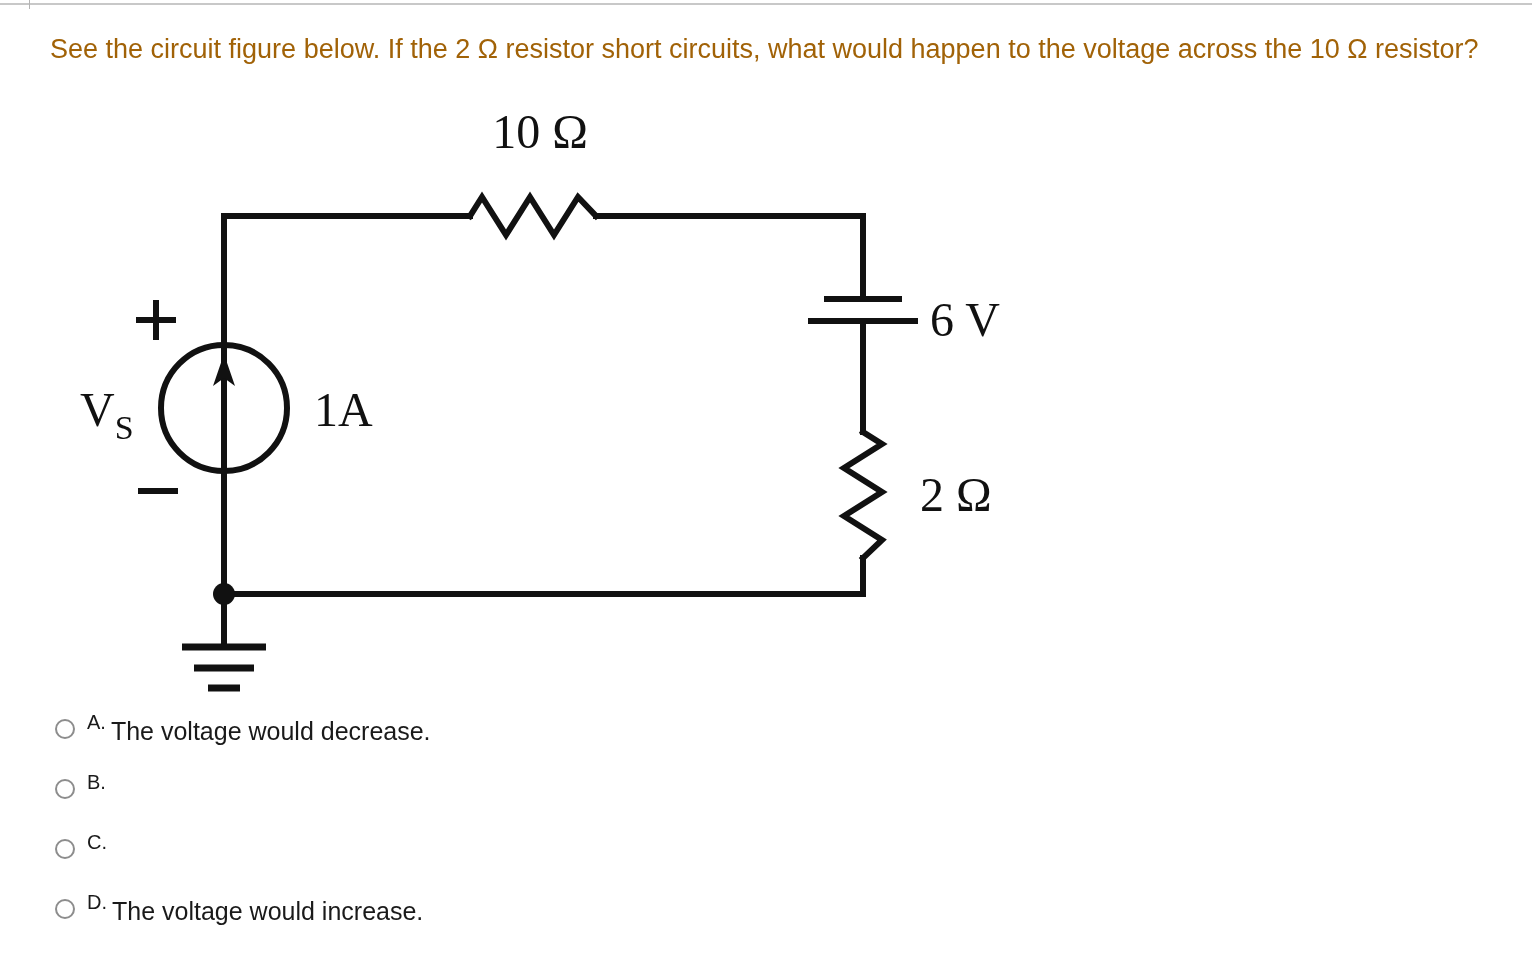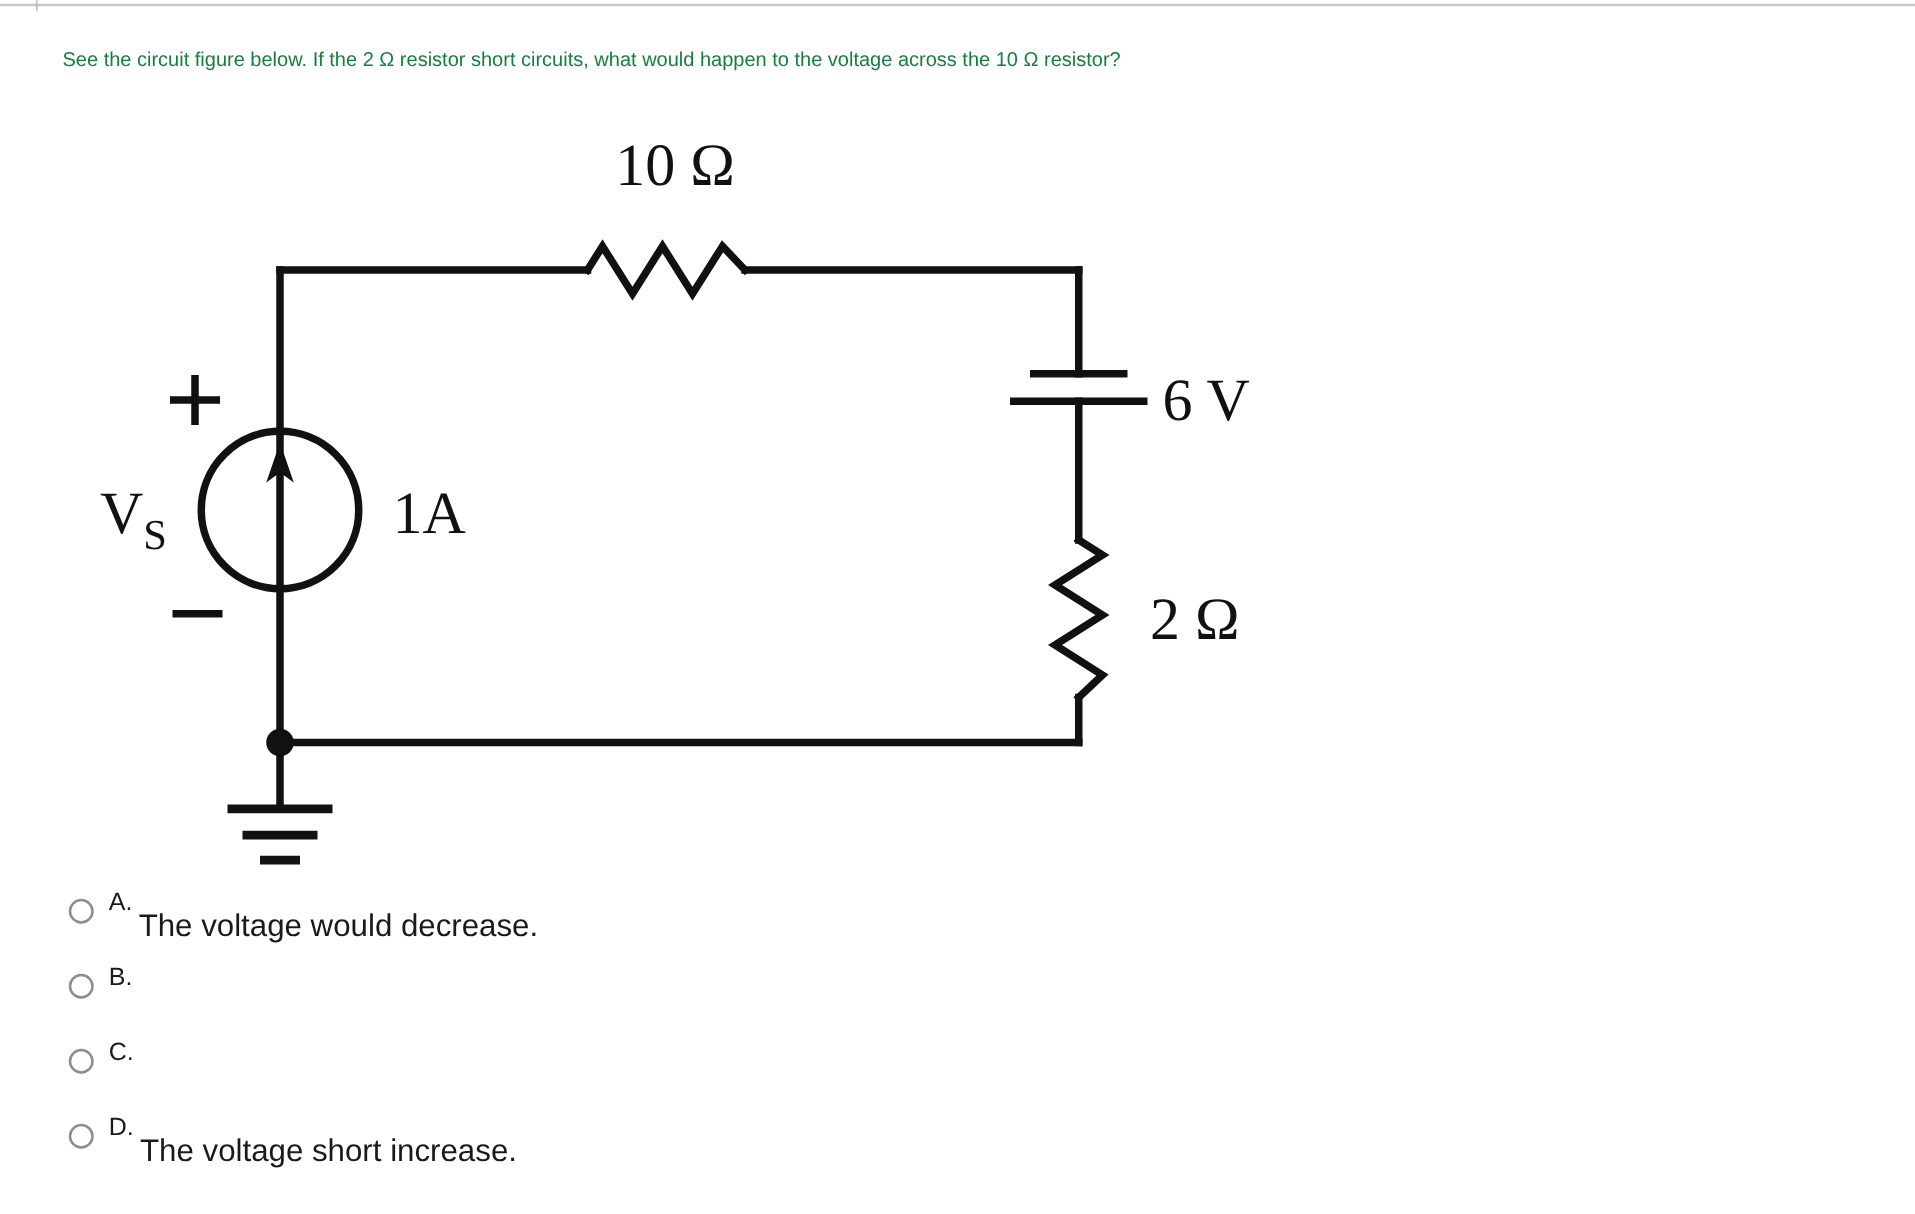--- a/index.html
+++ b/index.html
@@ -32,23 +32,23 @@
     height: 9px;
     background: #b4b4b4;
   }
 
   
   #question {
     position: absolute;
     left: 50px;
     top: 33px;
     width: 1420px;
-    font-size: 16px;
+    font-size: 27px;
     line-height: 32px;
-    color: #15803d;
+    color: #a16207;
     font-family: "Liberation Sans", sans-serif;
     white-space: nowrap;
   }
 
   
   #figure {
     position: absolute;
     left: 0px;
     top: 96px;
     width: 1100px;
@@ -82,21 +82,21 @@
     font-size: 20px;
     color: #1a1a1a;
     margin-left: 12px;
     margin-top: 1px;
     flex: 0 0 auto;
   }
   .opt-text {
     font-size: 25px;
     color: #1a1a1a;
     margin-left: 5px;
-    margin-top: 17px;
+    margin-top: 7px;
     white-space: nowrap;
     flex: 0 0 auto;
   }
 </style>
 </head>
 <body>
 
 <div id="top-rule"></div>
 <div id="top-tick"></div>
 
@@ -180,16 +180,16 @@
   </div>
 
   <div class="option-row">
     <div class="radio"></div>
     <div class="opt-letter">C.</div>
   </div>
 
   <div class="option-row">
     <div class="radio"></div>
     <div class="opt-letter">D.</div>
-    <div class="opt-text">The voltage short increase.</div>
+    <div class="opt-text">The voltage would increase.</div>
   </div>
 
 </div>
 
 </body></html>

